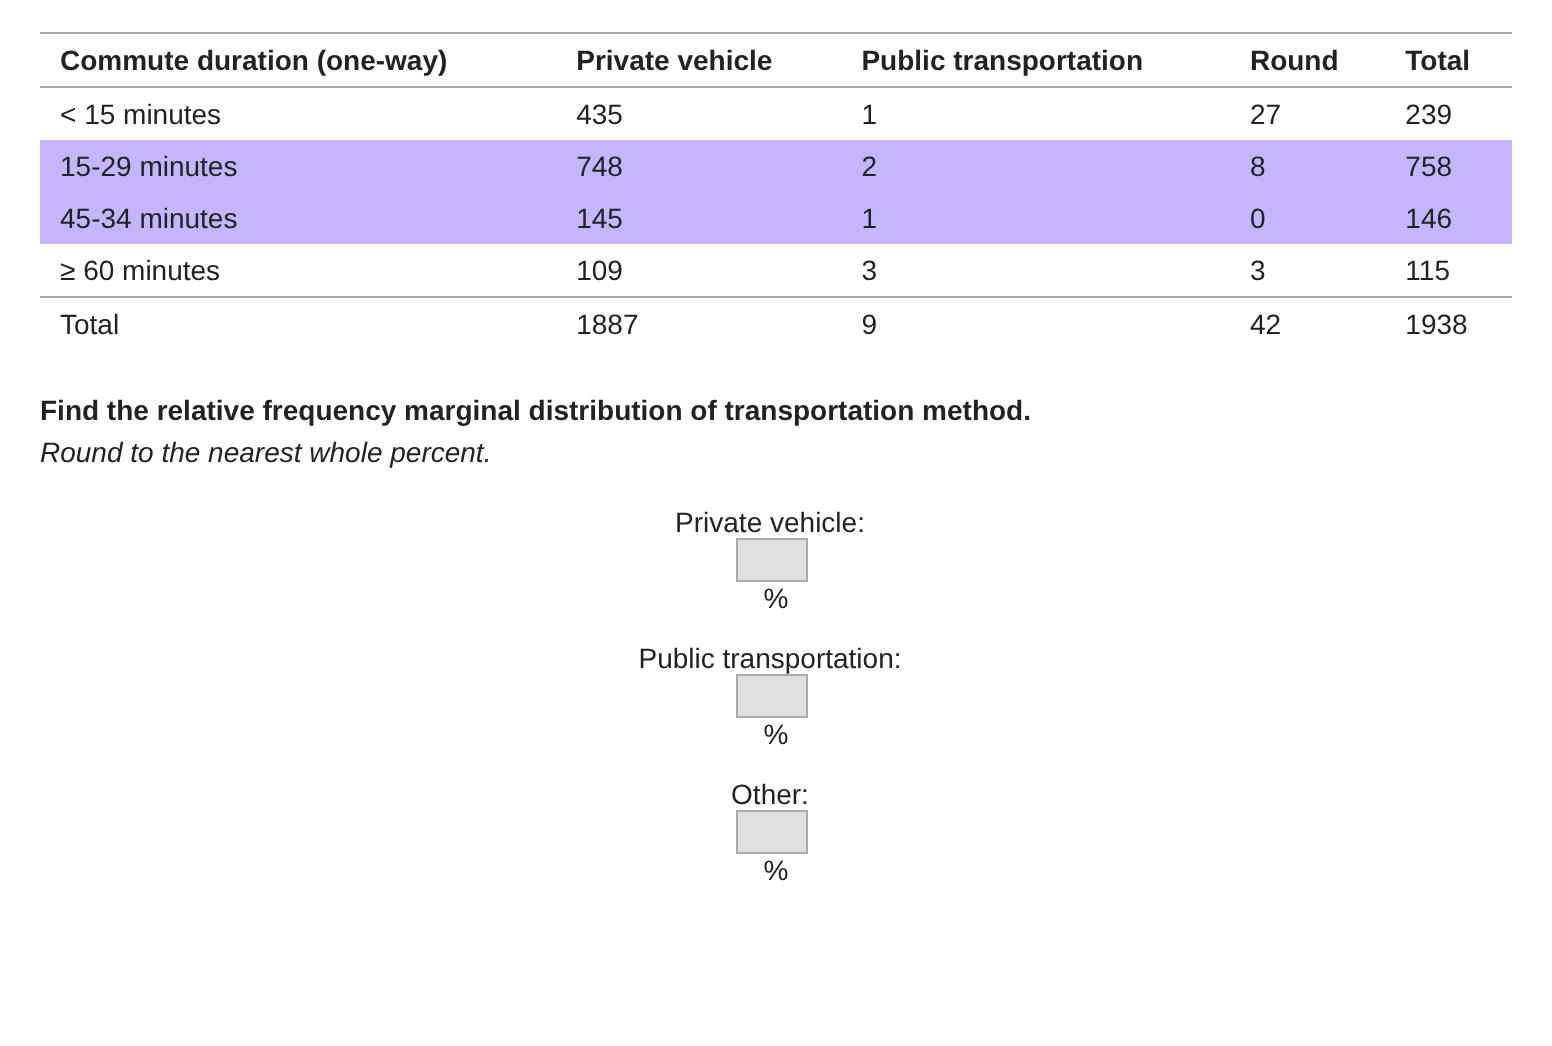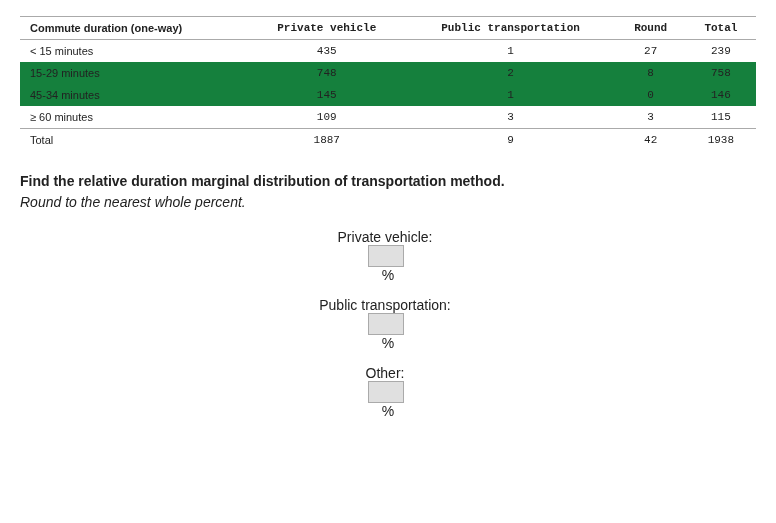--- a/index.html
+++ b/index.html
@@ -13,39 +13,38 @@
       min-height: 523px;
     }
     table {
       border-collapse: collapse;
       width: 100%;
       margin-bottom: 20px;
     }
     th, td {
       padding: 5px 10px;
       text-align: left;
-      font-size: 11px;
+      font-size: 14px;
     }
     th {
       font-weight: bold;
       border-bottom: 1px solid #aaa;
       border-top: 1px solid #aaa;
     }
     td {
       border-bottom: none;
     }
     .num-col {
-      text-align: center;
-      font-family: Liberation Mono, monospace;
+      text-align: left;
     }
     tr:last-child td {
       border-top: 1px solid #aaa;
     }
     .highlight-row {
-      background: #15803d;
+      background: #c4b5fd;
     }
     .instructions {
       margin-bottom: 16px;
       line-height: 1.5;
     }
     .instructions .bold-text {
       font-weight: bold;
     }
     .instructions .italic-text {
       font-style: italic;
@@ -120,21 +119,21 @@
         <td class="num-col">1887</td>
         <td class="num-col">9</td>
         <td class="num-col">42</td>
         <td class="num-col">1938</td>
       </tr>
     </tbody>
 </table>
 
 <div class="instructions">
   <p>
-    <span class="bold-text">Find the relative duration marginal distribution of transportation method.</span>
+    <span class="bold-text">Find the relative frequency marginal distribution of transportation method.</span>
   </p>
   <p>
     <span class="italic-text">Round to the nearest whole percent.</span>
   </p>
 </div>
 
 <div class="input-row">
   <label>Private vehicle:</label>
   <span class="input-box"></span>
   <span class="percent-sign">%</span>

